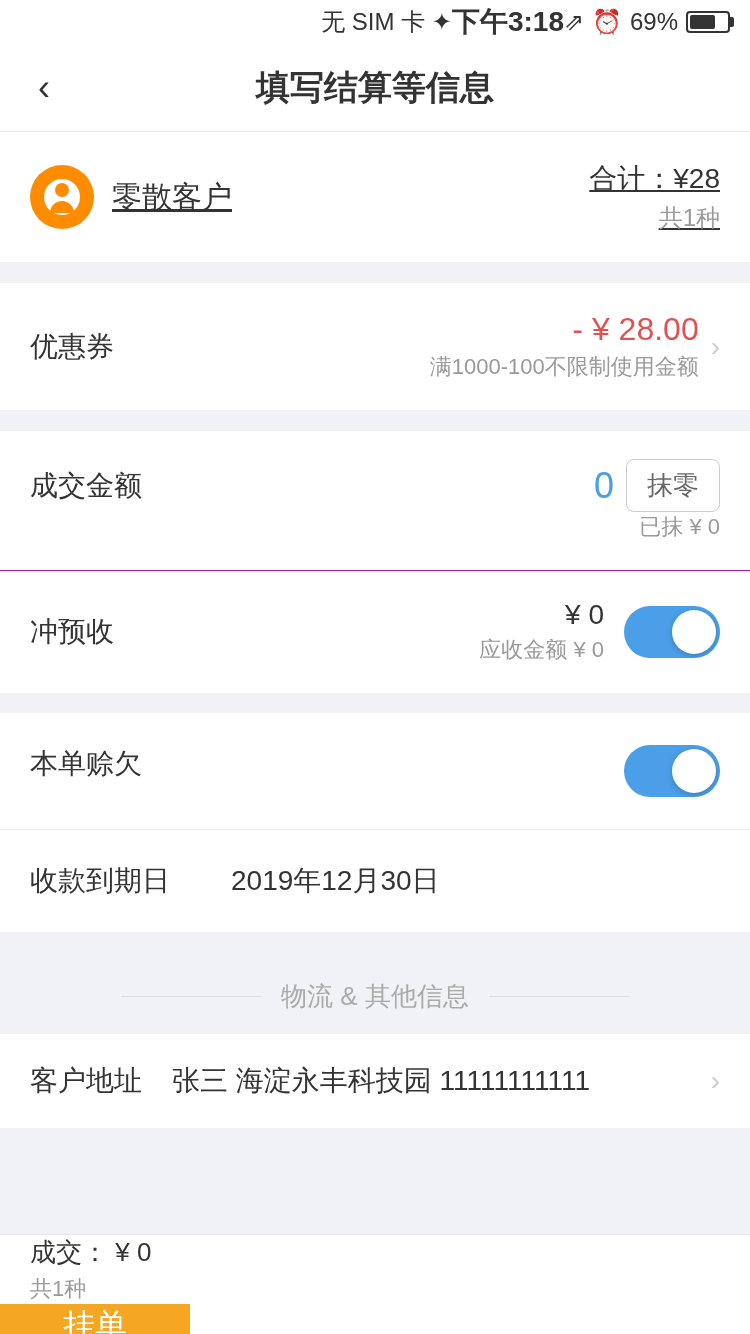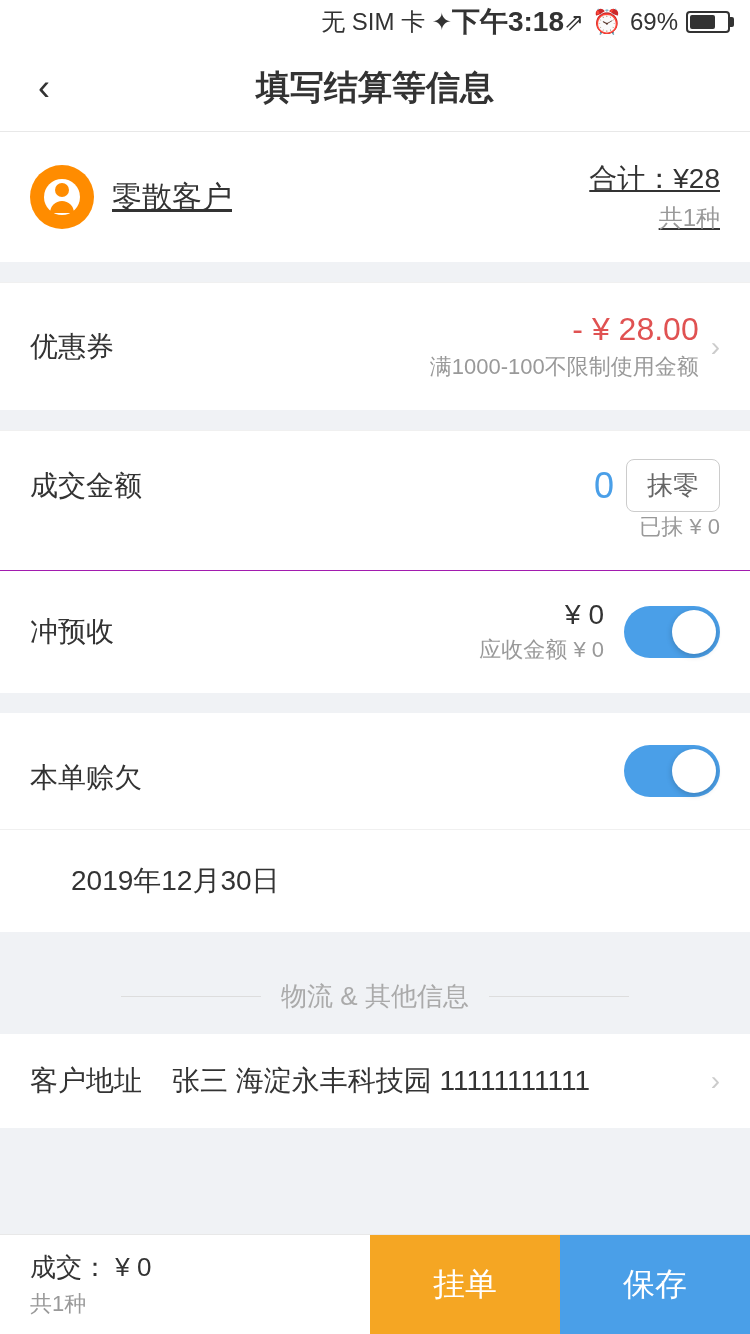--- a/index.html
+++ b/index.html
@@ -285,21 +285,21 @@
       background: #fff;
       border-radius: 50%;
       box-shadow: 0 2px 6px rgba(0,0,0,0.2);
     }
 
     
     .debt-section {
       background: #fff;
       padding: 32px 30px;
       display: flex;
-      align-items: flex-end;
+      align-items: flex-start;
       justify-content: space-between;
     }
 
     
     .duedate-section {
       background: #fff;
       padding: 32px 30px;
       border-top: 1px solid #f0f0f0;
       display: flex;
       align-items: center;
@@ -366,20 +366,21 @@
     
     .bottom-bar {
       position: fixed;
       bottom: 0;
       left: 0;
       width: 750px;
       height: 100px;
       display: flex;
       background: #fff;
       border-top: 1px solid #e8e8e8;
+      flex-direction: column;
     }
     .bottom-info {
       flex: 1;
       display: flex;
       flex-direction: column;
       justify-content: center;
       padding: 0 30px;
     }
     .bottom-deal {
       font-size: 26px;
@@ -493,20 +494,21 @@
 </div>
 
 <div class="section">
   <div class="debt-section">
     <span class="row-label">本单赊欠</span>
     <div class="toggle">
       <div class="toggle-knob"></div>
     </div>
   </div>
   <div class="duedate-section">
+    <span class="duedate-label">收款到期日</span>
     <span class="duedate-value">2019年12月30日</span>
   </div>
 </div>
 
 <div class="logistics-header">
   <span class="logistics-label">物流 &amp; 其他信息</span>
 </div>
 
 <div class="section">
   <div class="address-section">

